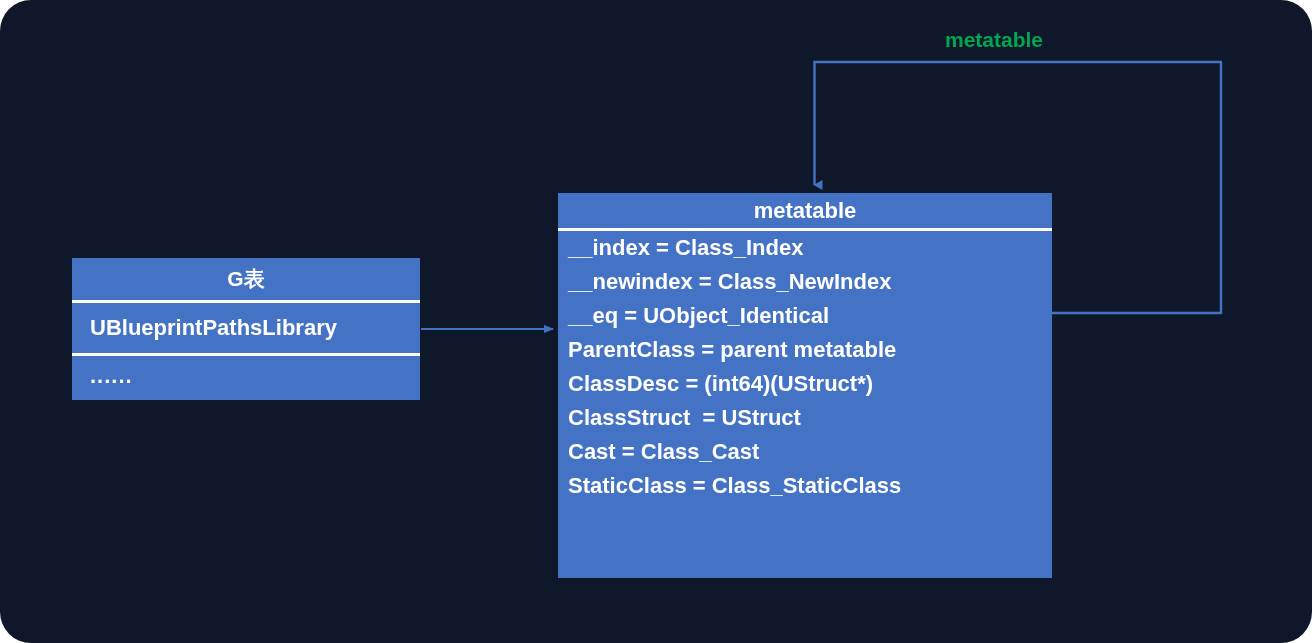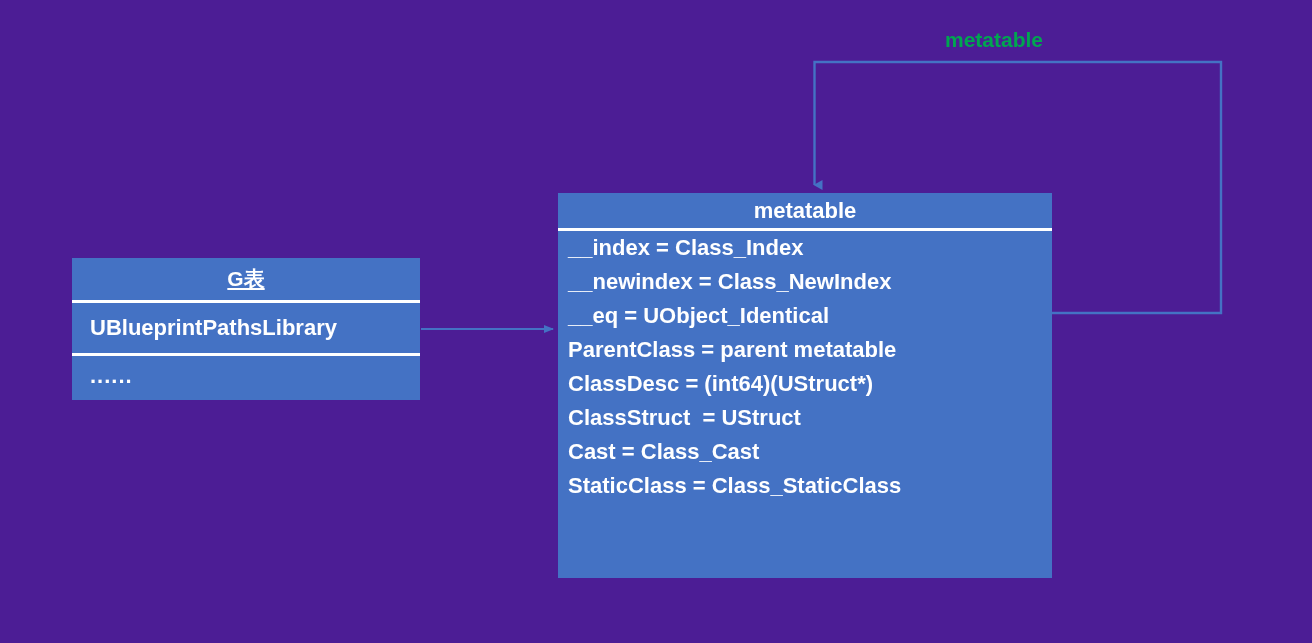--- a/index.html
+++ b/index.html
@@ -8,22 +8,23 @@
     background: #ffffff;
   }
   body {
     font-family: "Liberation Sans", "DejaVu Sans", sans-serif;
     -webkit-font-smoothing: antialiased;
   }
   #canvas {
     position: relative;
     width: 1312px;
     height: 643px;
-    background: #4c1d95;
+    background: #0f172a;
     overflow: hidden;
+    border-radius: 31px;
   }
 
   
   #connectors {
     position: absolute;
     left: 0;
     top: 0;
     width: 1312px;
     height: 643px;
     pointer-events: none;
@@ -56,21 +57,20 @@
   #g-table-box {
     left: 72px;
     top: 258px;
     width: 348px;
     height: 142px;
   }
   #g-table-box .box-header {
     height: 42px;
     line-height: 42px;
     font-size: 21px;
-    text-decoration: underline;
   }
   #g-table-box .sep { height: 3px; }
   #g-table-box .box-row {
     height: 50px;
     line-height: 50px;
     font-size: 22px;
     padding-left: 18px;
   }
   #g-table-box .box-row.ellipsis {
     height: 44px;

